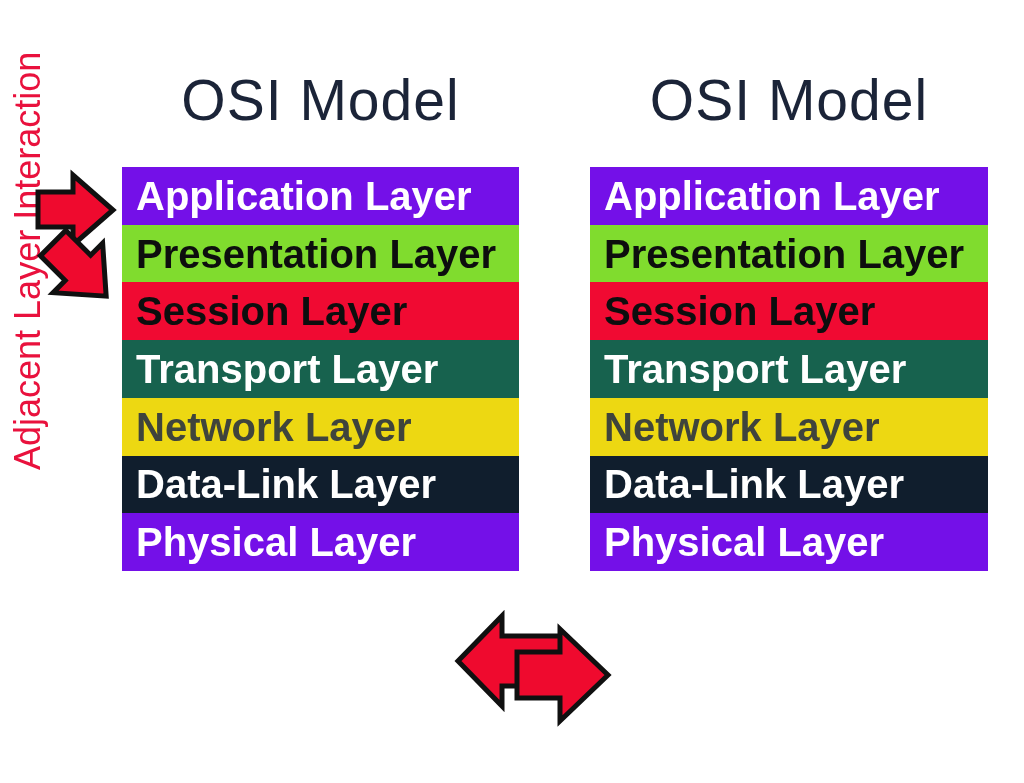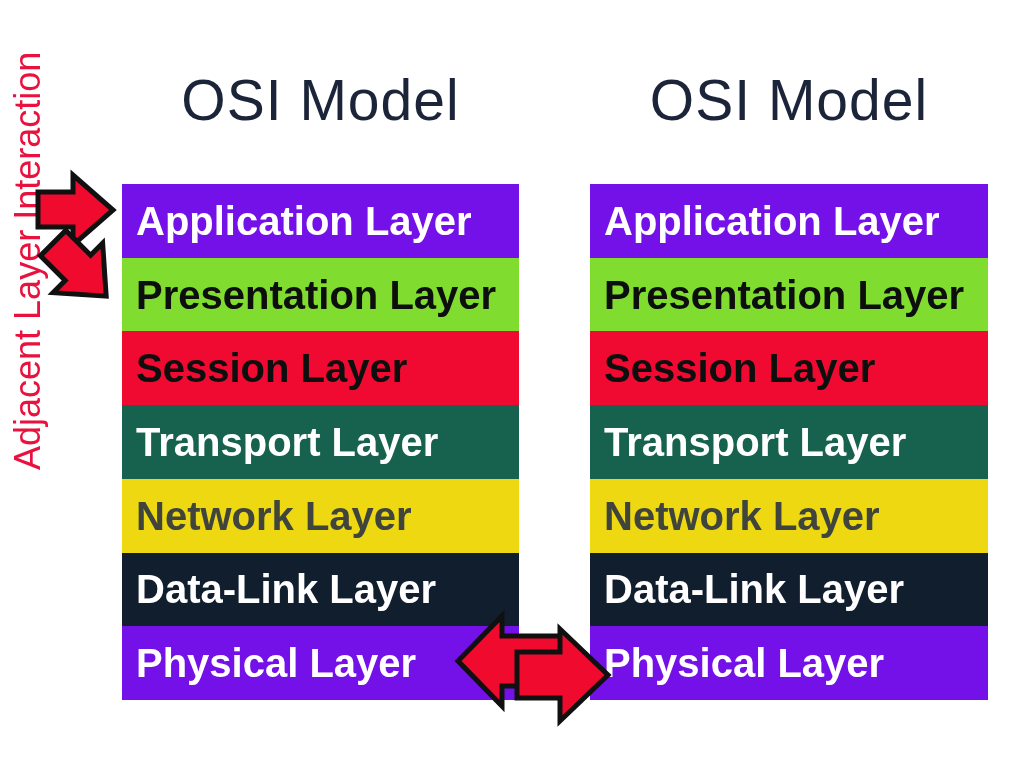--- a/index.html
+++ b/index.html
@@ -22,22 +22,22 @@
     line-height: 57px;
     font-weight: 400;
     text-align: center;
     letter-spacing: 1px;
     white-space: nowrap;
   }
   .title-left  { left: 122px; width: 397px; }
   .title-right { left: 590px; width: 398px; }
   .stack {
     position: absolute;
-    top: 184px;
-    height: 516px;
+    top: 167px;
+    height: 404px;
     display: flex;
     flex-direction: column;
   }
   .stack-left  { left: 122px; width: 397px; }
   .stack-right { left: 590px; width: 398px; }
   .layer-row {
     flex: 1;
     display: flex;
     align-items: center;
   }

